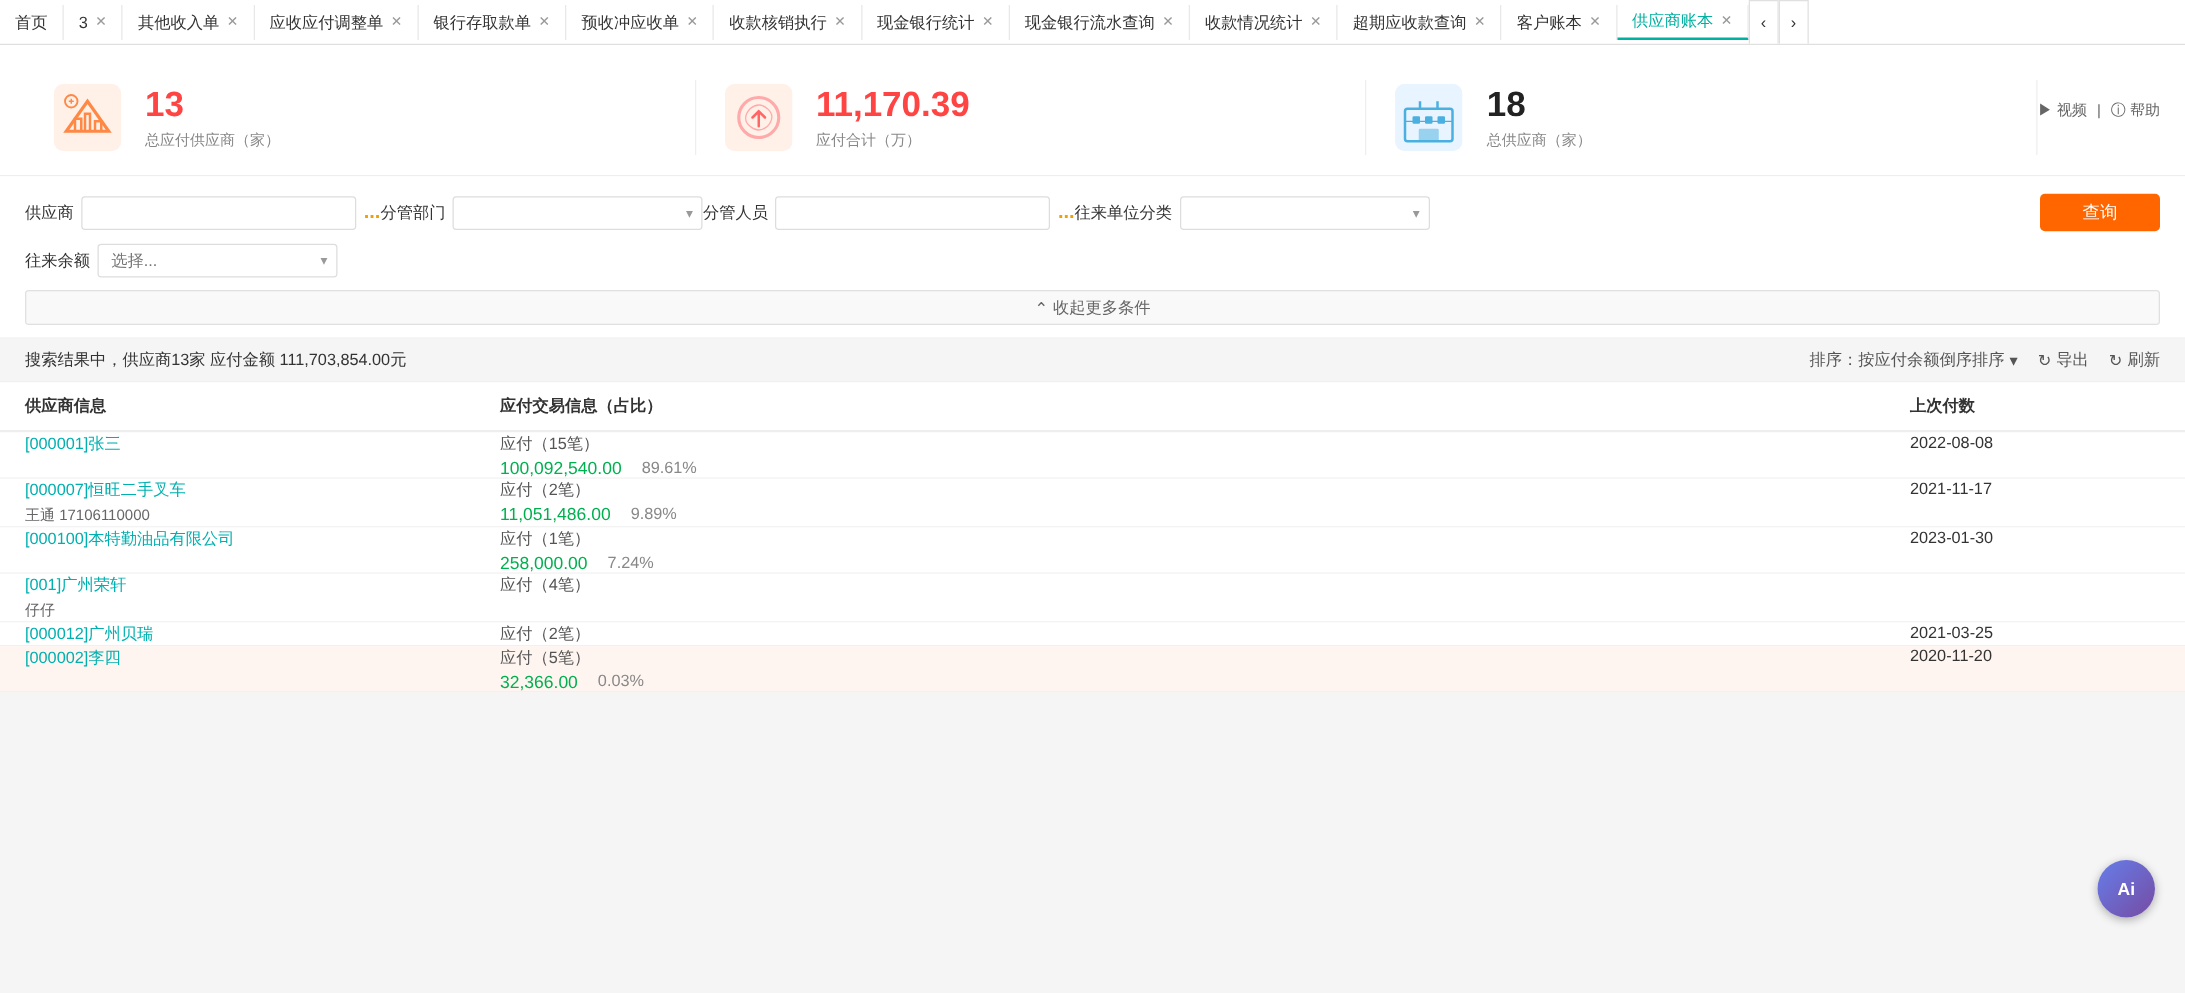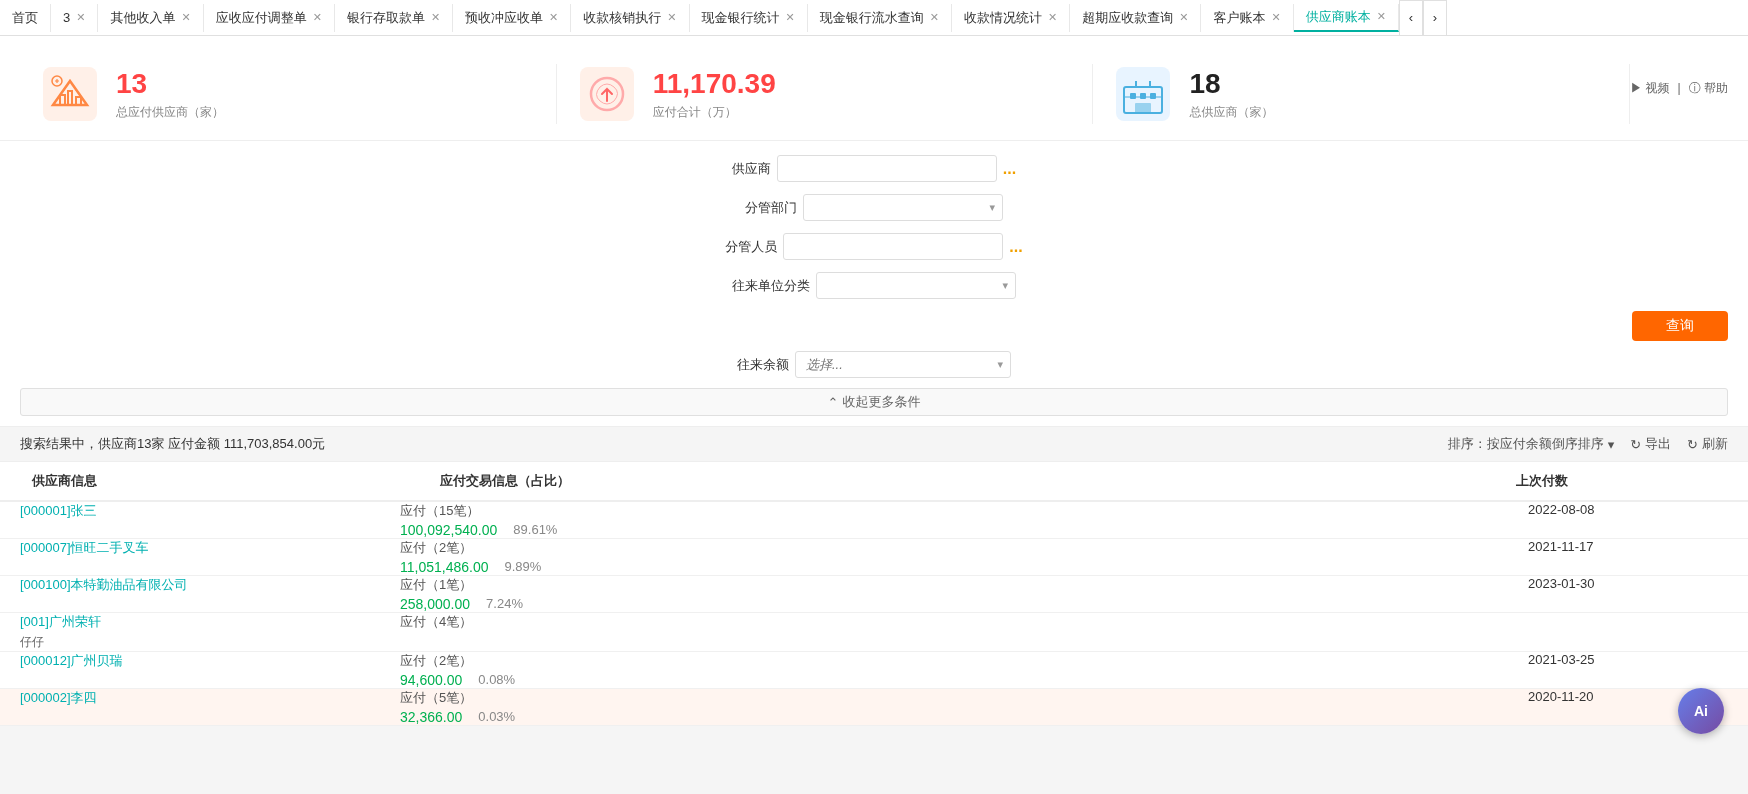--- a/index.html
+++ b/index.html
@@ -33,21 +33,21 @@
     .summary-icon { width: 60px; height: 60px; margin-right: 16px; display: flex; align-items: center; justify-content: center; }
     .summary-info .big-num { font-size: 28px; font-weight: bold; color: #ff4444; }
     .summary-info .label { font-size: 12px; color: #888; margin-top: 4px; }
     .help-links { display: flex; align-items: center; gap: 8px; font-size: 12px; color: #666; margin-left: auto; }
     .help-links span { cursor: pointer; }
 
     
     .filter-bar {
       background: #fff; padding: 14px 20px 10px; border-bottom: 1px solid #eee;
     }
-    .filter-row { display: flex; align-items: center; gap: 12px; margin-bottom: 10px; flex-wrap: wrap; flex-direction: column; }
+    .filter-row { display: flex; align-items: center; gap: 0; margin-bottom: 10px; flex-wrap: wrap; }
     .filter-item { display: flex; align-items: center; gap: 6px; }
     .filter-label { font-size: 13px; color: #333; white-space: nowrap; }
     .filter-input {
       border: 1px solid #ddd; border-radius: 3px; padding: 5px 10px; font-size: 13px;
       color: #333; background: #fff; width: 200px; outline: none;
     }
     .filter-select-wrap { position: relative; display: flex; align-items: center; }
     .filter-select-wrap .sel-arrow { position: absolute; right: 8px; color: #999; font-size: 11px; }
     .filter-select-input { border: 1px solid #ddd; border-radius: 3px; padding: 5px 24px 5px 10px; font-size: 13px; background: #fff; width: 200px; appearance: none; }
     .dots-btn { color: #f0a000; font-weight: bold; cursor: pointer; font-size: 16px; }
@@ -67,23 +67,23 @@
       background: #f5f5f5; padding: 8px 20px; border-bottom: 1px solid #eee; font-size: 13px;
     }
     .result-info { color: #333; text-align: center; }
     .result-actions { display: flex; align-items: center; gap: 16px; color: #555; font-size: 13px; }
     .sort-select { display: inline-flex; align-items: center; gap: 4px; color: #555; cursor: pointer; }
     .action-btn { display: inline-flex; align-items: center; gap: 4px; cursor: pointer; color: #555; }
 
     
     .table-wrap { background: #fff; }
     .table-header {
-      display: flex; align-items: flex-end; padding: 10px 32px;
+      display: flex; align-items: flex-end; padding: 10px 20px;
       border-bottom: 2px solid #eee; background: #fff;
-      font-weight: bold; color: #333; font-size: 13px; gap: 28px;
+      font-weight: bold; color: #333; font-size: 13px;
     }
     .col-supplier { flex: 0 0 380px; }
     .col-trade { flex: 1; }
     .col-lastpay { flex: 0 0 200px; }
 
     .table-row {
       display: flex; align-items: flex-start; padding: 0 20px;
       border-bottom: 1px solid #f0f0f0; background: #fff;
     }
     .table-row.highlight { background: #fff5f0; }
@@ -252,21 +252,21 @@
       </div>
     </div>
 
     <button class="query-btn">查询</button>
   </div>
   <div class="filter-row">
 
     <div class="filter-item">
       <span class="filter-label">往来余额</span>
       <div class="filter-select-wrap">
-        <input class="filter-select-input" type="text" style="width: 216px; font-style: italic;" placeholder="选择...">
+        <input class="filter-select-input" type="text" style="width: 192px;" placeholder="选择...">
         <span class="sel-arrow">▾</span>
       </div>
     </div>
   </div>
 
   <div style="text-align:center; margin-top:4px;">
     <div class="collapse-btn">
       <span>⌃</span>
       <span>收起更多条件</span>
     </div>
@@ -313,20 +313,21 @@
       <div class="trade-row">
         <span class="trade-amount">100,092,540.00</span>
         <span class="trade-percent">89.61%</span>
       </div>
     </div>
     <div class="row-lastpay col-lastpay">2022-08-08</div>
   </div>
       <div class="table-row">
     <div class="row-supplier col-supplier">
       <a href="#">[000007]恒旺二手叉车</a>
+      <div class="sub-info">王通  17106110000</div>
     </div>
     <div class="row-trade col-trade">
       <div class="trade-row">
         <span class="trade-label">应付</span>
         <span class="trade-count">（2笔）</span>
       </div>
       <div class="trade-row">
         <span class="trade-amount">11,051,486.00</span>
         <span class="trade-percent">9.89%</span>
       </div>
@@ -366,24 +367,20 @@
       <div class="table-row">
     <div class="row-supplier col-supplier">
       <a href="#">[000012]广州贝瑞</a>
       
     </div>
     <div class="row-trade col-trade">
       <div class="trade-row">
         <span class="trade-label">应付</span>
         <span class="trade-count">（2笔）</span>
       </div>
-      <div class="trade-row">
-        <span class="trade-amount">94,600.00</span>
-        <span class="trade-percent">0.08%</span>
-      </div>
     </div>
     <div class="row-lastpay col-lastpay">2021-03-25</div>
   </div>
       <div class="table-row highlight">
     <div class="row-supplier col-supplier">
       <a href="#">[000002]李四</a>
       
     </div>
     <div class="row-trade col-trade">
       <div class="trade-row">

